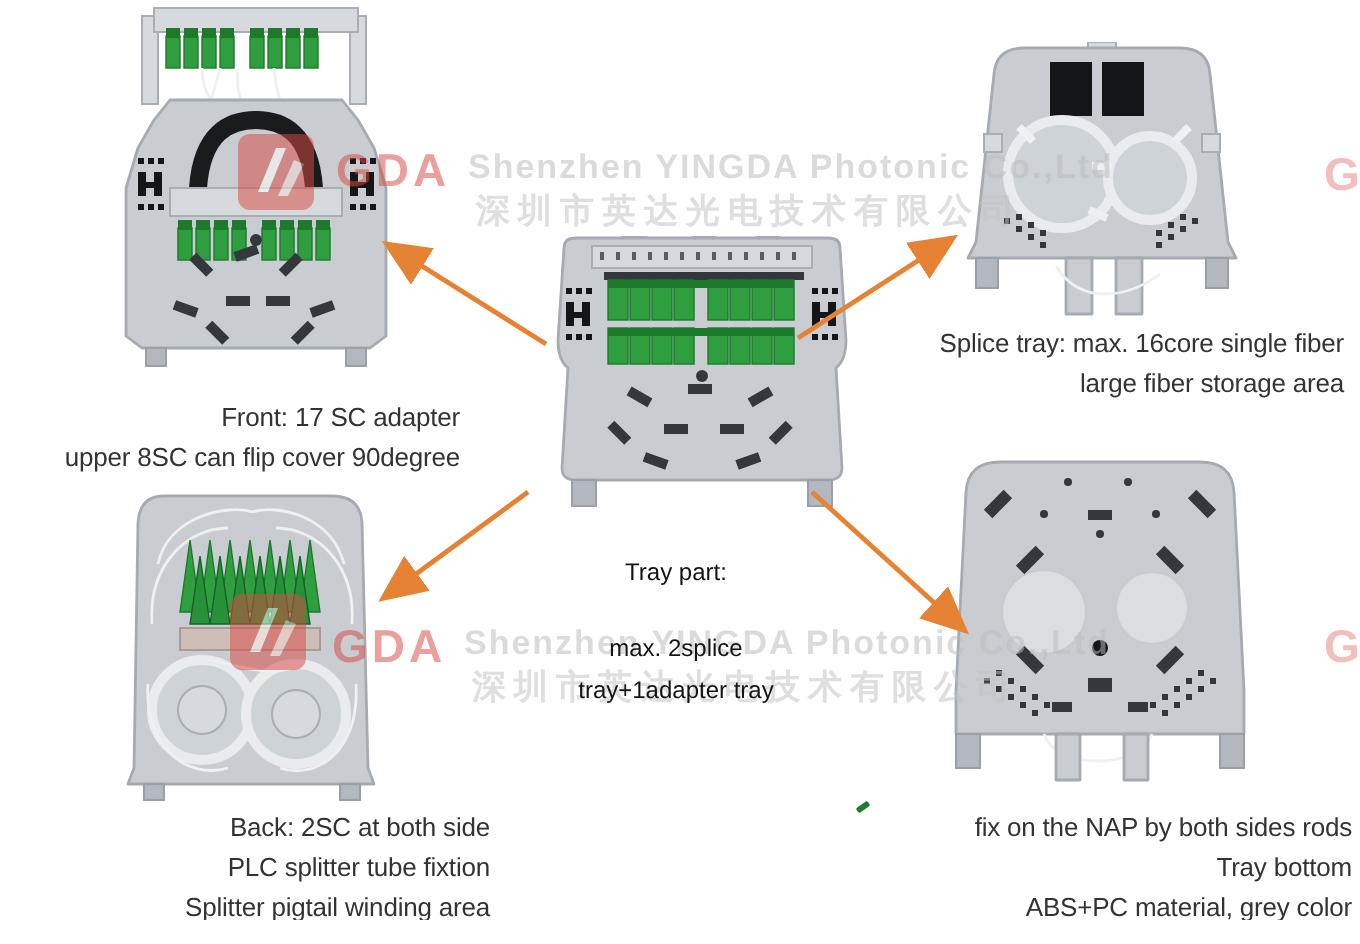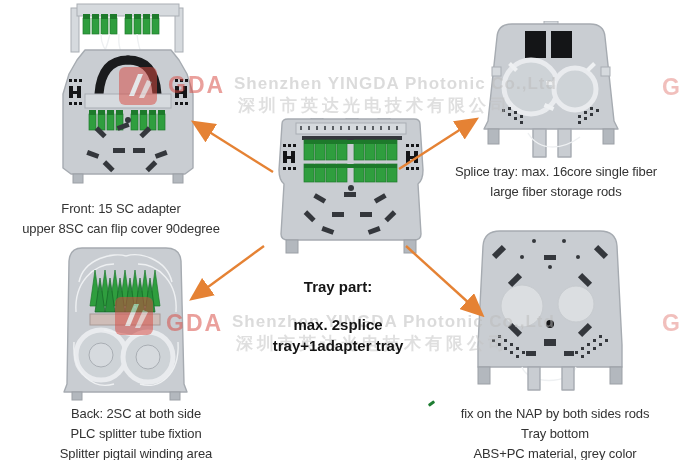--- a/index.html
+++ b/index.html
@@ -20,25 +20,25 @@
   .t-dark{fill:#141517;}
   .t-slot{fill:#34373c;}
   .t-fiber{fill:none;stroke:#eef0f2;stroke-width:1.4;}
   .arc{fill:none;stroke:#1a1b1d;stroke-width:9;stroke-linecap:round;}
   .t-pink{fill:#cfbdb8;stroke:#a89a96;stroke-width:1;}
   
   #arrow-layer{position:absolute;left:0;top:0;z-index:6;pointer-events:none;}
   .arrow{stroke:var(--arrow-orange);stroke-width:2.4;fill:none;}
   .ah{fill:var(--arrow-orange);}
   
-  .cap{position:absolute;z-index:7;text-align:center;font-size:13px;line-height:20px;
+  .cap{position:absolute;z-index:7;text-align:right;font-size:13px;line-height:20px;
        color:var(--caption-text);letter-spacing:-.1px;}
   .cap span{display:block;}
-  .cap-center{position:absolute;z-index:7;text-align:center;font-weight:bold;
-       color:var(--center-text);font-size:15px;}
+  .cap-center{position:absolute;z-index:7;text-align:center;font-weight:normal;
+       color:var(--center-text);font-size:12px;}
   .cap-center .cc-title{display:block;margin-bottom:17px;}
   .cap-center span{display:block;line-height:21px;}
   
   .wm{position:absolute;z-index:4;opacity:.52;white-space:nowrap;}
   .wm-en{color:var(--watermark-grey);font-size:17px;font-weight:600;letter-spacing:1px;}
   .wm-cn{color:var(--watermark-cn-grey);font-size:17px;font-weight:700;letter-spacing:4px;}
   .wm-gda{color:var(--logo-red);font-size:23px;font-weight:700;letter-spacing:2px;}
   .wm-frag{opacity:.35;}
   .green-mark{position:absolute;z-index:7;width:7px;height:3px;background:#1e7d32;
        transform:rotate(-35deg);border-radius:1px;}
@@ -320,27 +320,27 @@
   <div class="wm wm-gda wm-frag" style="left:662px;top:310px;">GDA</div>
 
   <svg id="arrow-layer" width="680" height="472" viewBox="0 0 680 472">
     <line x1="273" y1="172" x2="195" y2="123" class="arrow" marker-end="url(#ah)"></line>
     <line x1="399" y1="169" x2="475" y2="120" class="arrow" marker-end="url(#ah)"></line>
     <line x1="264" y1="246" x2="193" y2="298" class="arrow" marker-end="url(#ah)"></line>
     <line x1="406" y1="246" x2="481" y2="314" class="arrow" marker-end="url(#ah)"></line>
   </svg>
 
   <div class="cap" style="left:12px;top:199px;width:218px;">
-    <span>Front: 15 SC adapter</span>
+    <span>Front: 17 SC adapter</span>
     <span>upper 8SC can flip cover 90degree</span>
   </div>
 
   <div class="cap" style="left:440px;top:162px;width:232px;">
     <span>Splice tray: max. 16core single fiber</span>
-    <span>large fiber storage rods</span>
+    <span>large fiber storage area</span>
   </div>
 
   <div class="cap" style="left:27px;top:404px;width:218px;">
     <span>Back: 2SC at both side</span>
     <span>PLC splitter tube fixtion</span>
     <span>Splitter pigtail winding area</span>
   </div>
 
   <div class="cap" style="left:434px;top:404px;width:242px;">
     <span>fix on the NAP by both sides rods</span>

